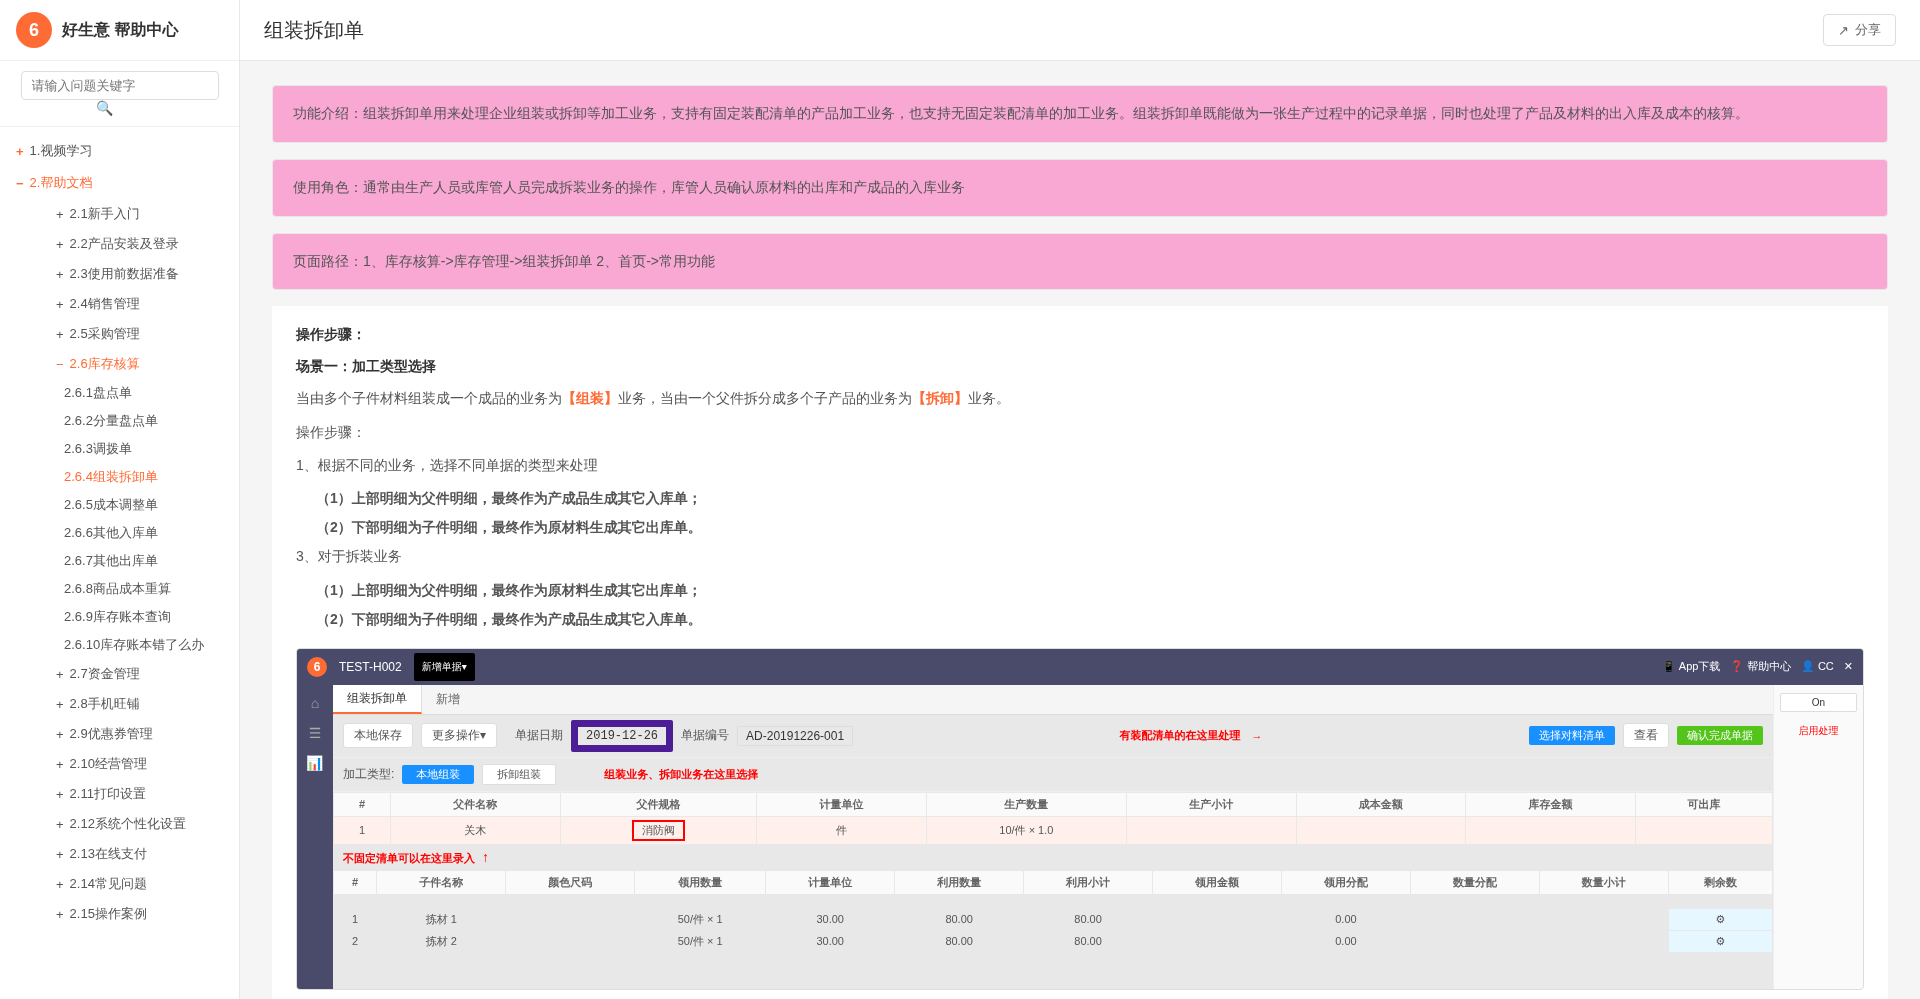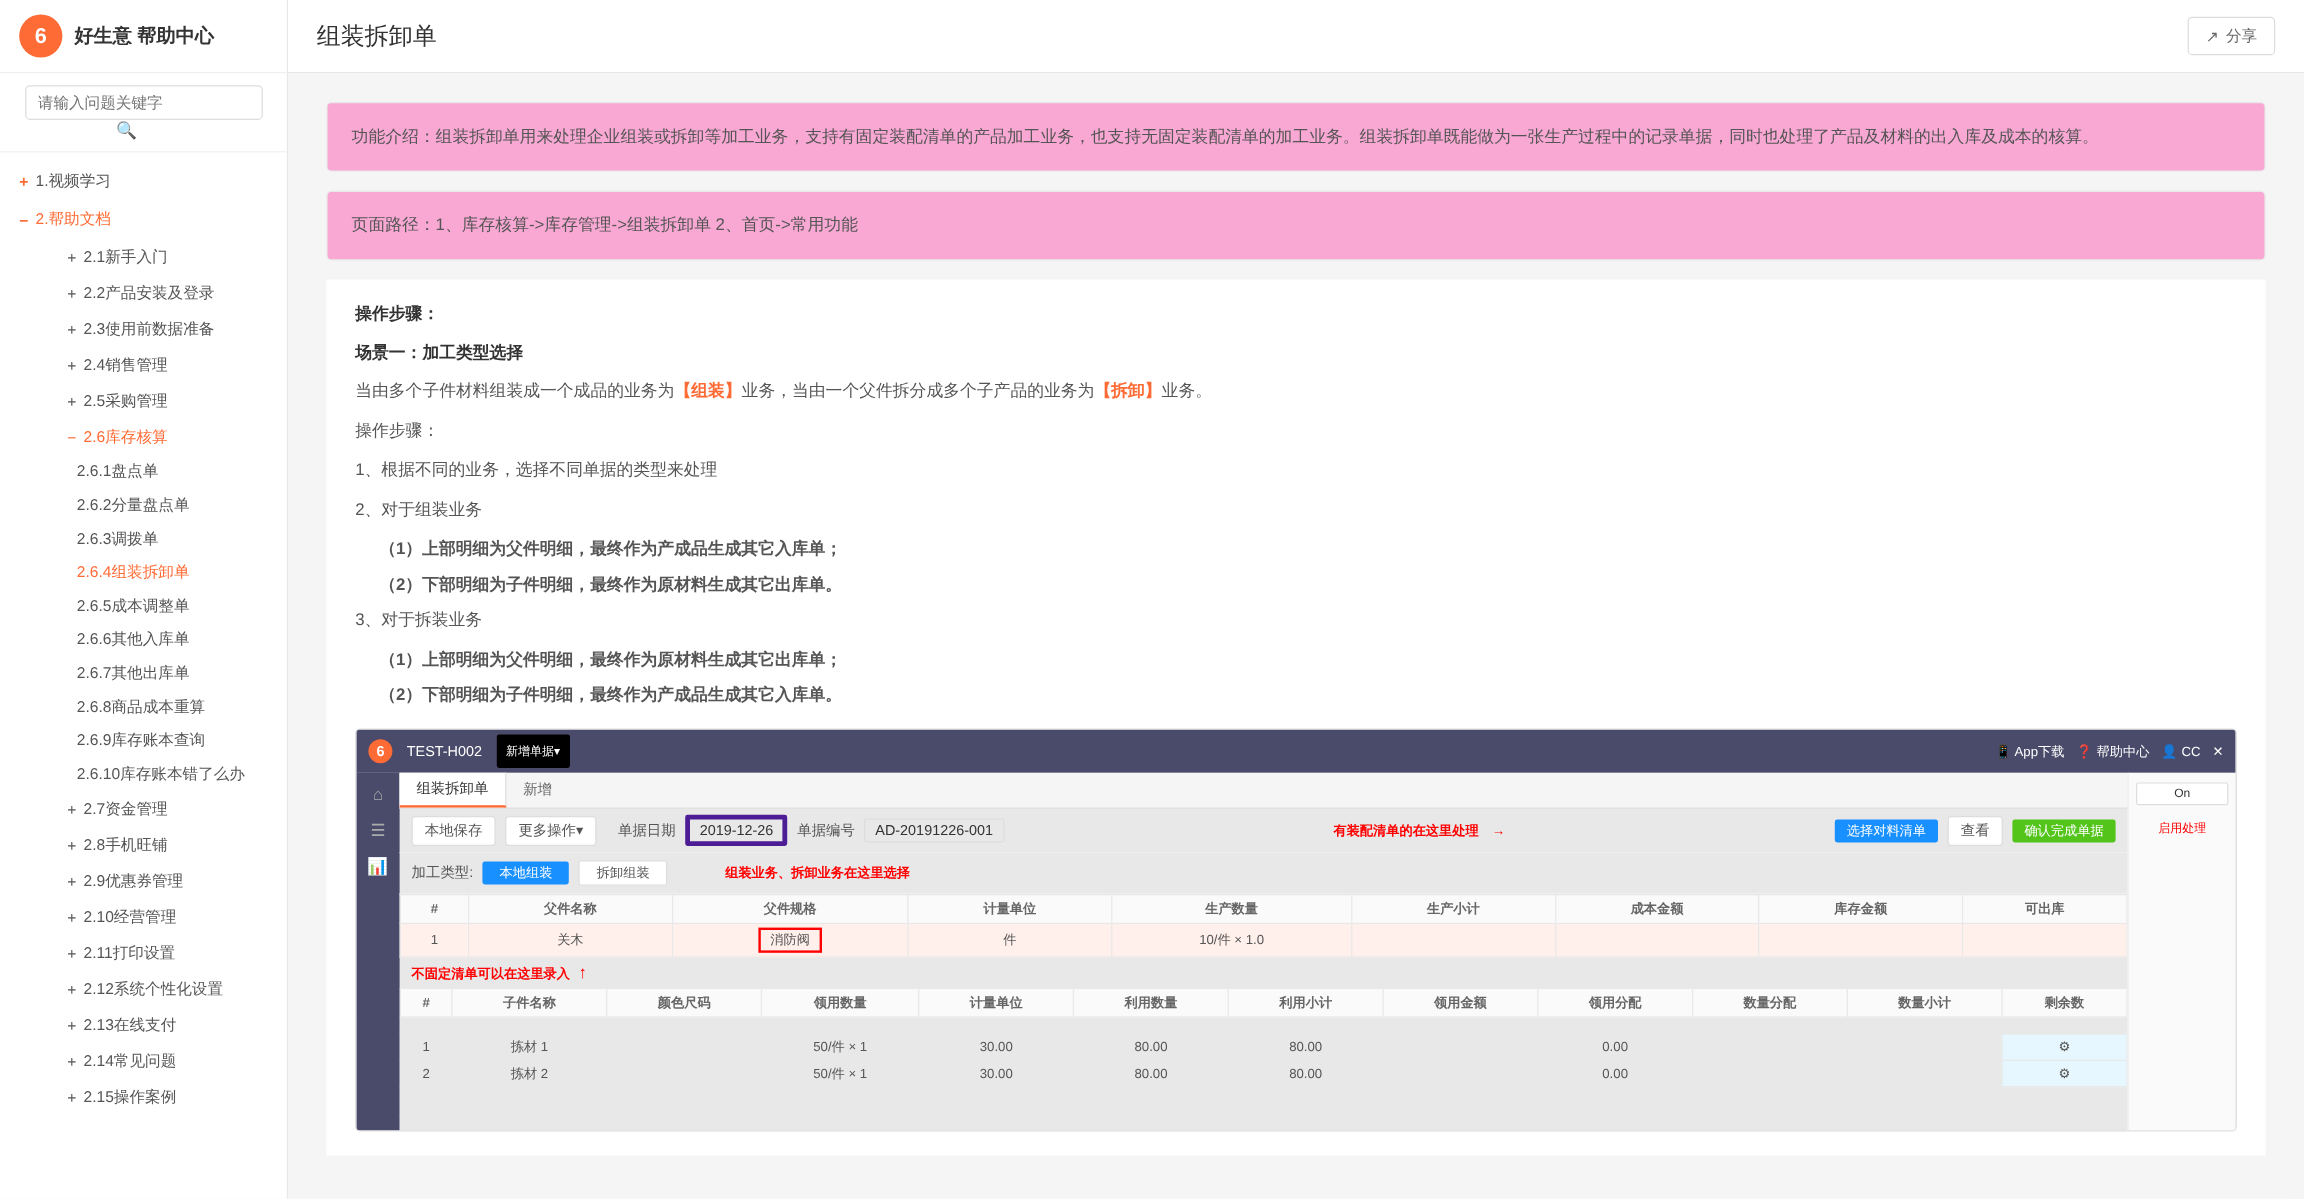--- a/index.html
+++ b/index.html
@@ -183,36 +183,38 @@
       <span>分享</span>
     </button>
   </div>
 
   <div class="main-content">
 
     <div class="info-block">
       <p>功能介绍：组装拆卸单用来处理企业组装或拆卸等加工业务，支持有固定装配清单的产品加工业务，也支持无固定装配清单的加工业务。组装拆卸单既能做为一张生产过程中的记录单据，同时也处理了产品及材料的出入库及成本的核算。</p>
     </div>
 
+    <div class="info-block">
+      <p>使用角色：通常由生产人员或库管人员完成拆装业务的操作，库管人员确认原材料的出库和产成品的入库业务</p>
+    </div>
 
     <div class="info-block">
       <p>页面路径：1、库存核算-&gt;库存管理-&gt;组装拆卸单 2、首页-&gt;常用功能</p>
     </div>
 
     <div style="background:#fff; padding:20px 24px;">
       <div class="ops-title">操作步骤：</div>
 
       <div style="margin-bottom:16px;">
         <div class="scene-title">场景一：加工类型选择</div>
         <div class="step-text">
           当由多个子件材料组装成一个成品的业务为<span class="highlight">【组装】</span>业务，当由一个父件拆分成多个子产品的业务为<span class="highlight">【拆卸】</span>业务。
         </div>
         <div class="step-text">操作步骤：</div>
         <div class="step-text">1、根据不同的业务，选择不同单据的类型来处理</div>
-        <div class="step-text">2、对于组装业务</div>
         <div class="step-indent">（1）上部明细为父件明细，最终作为产成品生成其它入库单；</div>
         <div class="step-indent">（2）下部明细为子件明细，最终作为原材料生成其它出库单。</div>
         <div class="step-text">3、对于拆装业务</div>
         <div class="step-indent">（1）上部明细为父件明细，最终作为原材料生成其它出库单；</div>
         <div class="step-indent">（2）下部明细为子件明细，最终作为产成品生成其它入库单。</div>
       </div>
 
       <div class="screenshot-wrapper">
         <div class="screenshot-container">
 
@@ -242,21 +244,21 @@
 
               <div style="background:#f5f5f5;border-bottom:1px solid #ddd;display:flex;align-items:center;font-size:12px;padding:0;">
                 <div style="background:#fff;border-right:1px solid #ddd;padding:5px 14px;border-bottom:2px solid #ff6b35;cursor:pointer;">组装拆卸单</div>
                 <div style="padding:5px 14px;cursor:pointer;color:#666;">新增</div>
               </div>
 
               <div style="padding:5px 10px;display:flex;align-items:center;gap:8px;font-size:12px;border-bottom:1px solid #eee;flex-wrap:wrap;">
                 <button class="btn-white">本地保存</button>
                 <button class="btn-white">更多操作▾</button>
                 <span style="margin-left:10px;color:#555;">单据日期</span>
-                <span style="border:4px solid #4c1d95;padding:2px 8px;border-radius:2px;">2019-12-26</span>
+                <span style="border:7px solid #4c1d95;padding:2px 8px;border-radius:2px;font-family:Liberation Mono, monospace;">2019-12-26</span>
                 <span style="color:#555;">单据编号</span>
                 <span style="border:1px solid #ddd;padding:2px 8px;border-radius:2px;">AD-20191226-001</span>
 
                 <span style="flex:1;text-align:center;color:#f00;font-size:11px;font-weight:bold;position:relative;">有装配清单的在这里处理
                   <span style="display:inline-block;margin-left:8px;color:#f00;font-weight:bold;">→</span>
                 </span>
                 <button style="background:#1890ff;color:#fff;border:none;padding:2px 10px;border-radius:2px;font-size:11px;">选择对料清单</button>
                 <button class="btn-white">查看</button>
                 <button style="background:#52c41a;color:#fff;border:none;padding:2px 10px;border-radius:2px;font-size:11px;">确认完成单据</button>
               </div>

